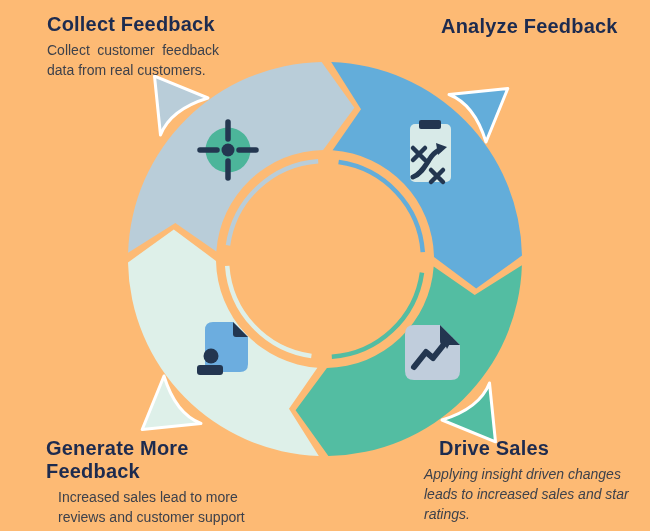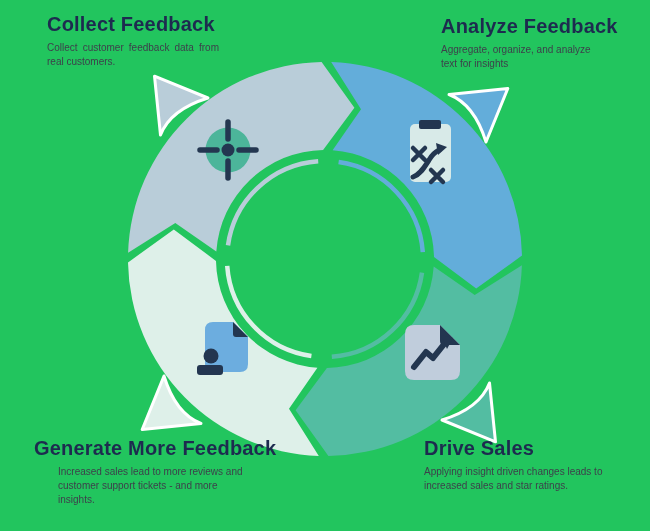--- a/index.html
+++ b/index.html
@@ -1,21 +1,21 @@
 <!DOCTYPE html>
 <html><head>
 <meta charset="utf-8">
 <style>
   html,body{margin:0;padding:0;background:#fff;}
   body{width:650px;height:531px;overflow:hidden;font-family:"Liberation Sans",sans-serif;}
-  .stage{position:relative;width:650px;height:531px;background:#22c55e;}
+  .stage{position:relative;width:650px;height:531px;background:#fdba74;}
   #cycle-svg{position:absolute;left:0;top:0;}
   .tb{position:absolute;}
   .tb h2{margin:0 0 5px 0;font-size:20px;font-weight:bold;letter-spacing:.2px;}
-  .tb p{margin:0;font-size:10px;line-height:1.42;}
+  .tb p{margin:0;font-size:14px;line-height:1.42;}
   .tb-collect{left:47px;top:13px;width:180px;}
   .tb-collect p{width:172px;text-align:justify;}
   .tb-analyze{left:441px;top:15px;width:194px;}
   .tb-analyze p{width:168px;}
   .tb-generate{left:34px;top:437px;width:244px;}
   .tb-generate p{width:198px;}
   .tb-drive{left:424px;top:437px;width:222px;}
   .tb-drive p{width:212px;}
 </style>
 </head>
@@ -54,26 +54,25 @@
       <rect x="197" y="365" width="26" height="10" rx="3" fill="#233650"></rect>
     </svg>
 
   <div class="tb tb-collect">
     <h2 style="color: rgb(29, 43, 79);">Collect Feedback</h2>
     <p style="color: rgb(61, 65, 75);">Collect customer feedback data from real customers.</p>
   </div>
 
   <div class="tb tb-analyze">
     <h2 style="color: rgb(29, 43, 79);">Analyze Feedback</h2>
-    <p style="color: rgb(61, 65, 75);">Aggregate, organize, and analyze text for insights</p>
   </div>
 
   <div class="tb tb-generate">
-    <h2 style="color: rgb(29, 43, 79);">Generate More Feedback</h2>
+    <h2 style="color: rgb(29, 43, 79); margin-left: 12px;">Generate More Feedback</h2>
     <p style="color: rgb(61, 65, 75); margin-left: 24px;">Increased sales lead to more reviews and customer support tickets - and more insights.</p>
   </div>
 
   <div class="tb tb-drive">
-    <h2 style="color: rgb(29, 43, 79);">Drive Sales</h2>
-    <p style="color: rgb(61, 65, 75);">Applying insight driven changes leads to increased sales and star ratings.</p>
+    <h2 style="color: rgb(29, 43, 79); margin-left: 15px;">Drive Sales</h2>
+    <p style="color: rgb(61, 65, 75); font-style: italic;">Applying insight driven changes leads to increased sales and star ratings.</p>
   </div>
 
 </div>
 
 </body></html>

